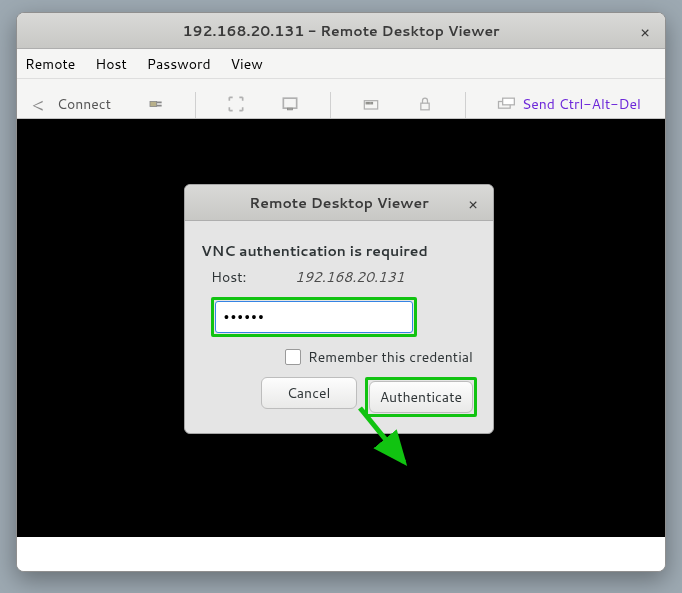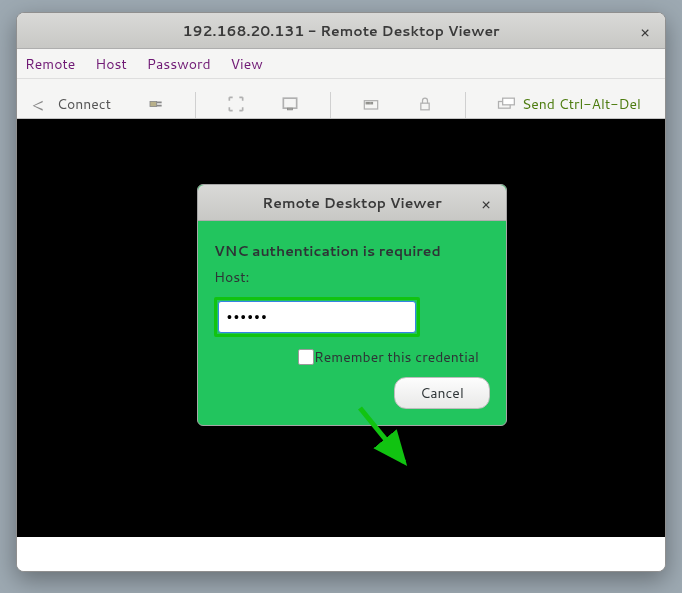--- a/index.html
+++ b/index.html
@@ -49,103 +49,103 @@
     }
     .menubar {
       height: 30px;
       background: #f5f5f4;
       border-bottom: 1px solid #dedede;
       display: flex;
       align-items: center;
       padding: 0 8px;
       gap: 20px;
     }
-    .menubar span { color: #701a75; cursor: pointer; }
+    .menubar span { color: #000000; cursor: pointer; }
     .toolbar {
       height: 40px;
       background: #f5f5f4;
       border-bottom: 1px solid #c4c4c4;
       display: flex;
       align-items: flex-end;
       padding: 0 8px;
       gap: 22px;
     }
     .tool {
       display: flex; align-items: center; gap: 6px;
       padding: 4px 6px;
       color: #555;
       cursor: pointer;
     }
-    .tool.disabled { color: #4d7c0f; cursor: default; }
+    .tool.disabled { color: #6d28d9; cursor: default; }
     .sep {
       width: 1px; height: 26px; background: #d0d0d0;
       margin: 0 2px;
     }
     .viewport {
       flex: 1;
       background: #fff;
       position: relative;
     }
     .black {
       position: absolute;
       left: 0; top: 0; right: 0;
       height: 418px;
       background: #000;
     }
     .dialog {
       position: absolute;
-      left: 180px; top: 65px;
+      left: 167px; top: 65px;
       width: 310px;
-      background: #22c55e;
+      background: #e5e5e5;
       border: 1px solid #a6a6a6;
       border-radius: 6px;
       box-shadow: 0 8px 22px rgba(0,0,0,0.4);
     }
     .dialog .titlebar { border-radius: 6px 6px 0 0; }
     .dialog-body {
       padding: 20px 16px 16px 16px;
     }
     .heading { font-weight: 700; color: #2e3436; margin-bottom: 6px; }
-    .row { display: flex; align-items: flex-start; margin-bottom: 10px; }
+    .row { display: flex; align-items: flex-start; margin-bottom: 10px; margin-left: 10px; }
     .row .label { width: 84px; flex-shrink: 0; }
     .row .val { font-style: italic; color: #4a4a4a; }
     .pw-input {
       width: 198px; height: 32px;
       border: 1px solid #3584e4;
       border-radius: 3px;
       padding: 0 8px;
       font-size: 14px;
       letter-spacing: 2px;
       outline: none;
       background: #fff;
     }
     .pw-highlight {
       border: 3px solid #11c311;
       border-radius: 2px;
       padding: 1px;
       display: inline-block;
     }
     .checkrow {
-      display: flex; align-items: center; gap: 0;
+      display: flex; align-items: center; gap: 7px;
       margin: 10px 0 10px 84px;
     }
     .checkbox {
       width: 16px; height: 16px;
       border: 1px solid #9a9a9a;
       background: #fff;
       border-radius: 2px;
     }
     .btnrow {
       display: flex; justify-content: flex-end; gap: 8px;
     }
     .btn {
       min-width: 96px; height: 32px;
       background: linear-gradient(#fdfdfd,#e9e9e8);
       border: 1px solid #bdbdbd;
-      border-radius: 12px;
+      border-radius: 6px;
       display: flex; align-items: center; justify-content: center;
       cursor: pointer;
       padding: 0 10px;
     }
     .btn-highlight {
       border: 3px solid #11c311;
       border-radius: 2px;
       padding: 1px;
       display: inline-block;
     }
@@ -230,34 +230,40 @@
 
     <div class="dialog">
       <div class="titlebar">
         <span class="title">Remote Desktop Viewer</span>
         <span class="close">×</span>
       </div>
       <div class="dialog-body">
         <div class="heading">VNC authentication is required</div>
         <div class="row">
           <span class="label">Host:</span>
+          <span class="val">192.168.20.131</span>
         </div>
         <div class="row">
           <span class="pw-highlight">
             <input class="pw-input" type="text" value="••••••" style="">
           </span>
         </div>
         <div class="checkrow">
           <span class="checkbox"></span>
           <span>Remember this credential</span>
         </div>
         <div class="btnrow">
           <span class="btn">
               <span>Cancel</span>
             </span>
+          <span class="btn-highlight">
+            <span class="btn">
+                <span>Authenticate</span>
+              </span>
+          </span>
         </div>
       </div>
     </div>
 
     <svg class="arrow" width="60" height="70" viewBox="0 0 60 70">
       <defs>
         <marker id="arh" markerWidth="10" markerHeight="10" refX="6" refY="3" orient="auto">
           <path d="M0,0 L7,3 L0,6 Z" fill="#11c311"></path>
         </marker>
       </defs>

